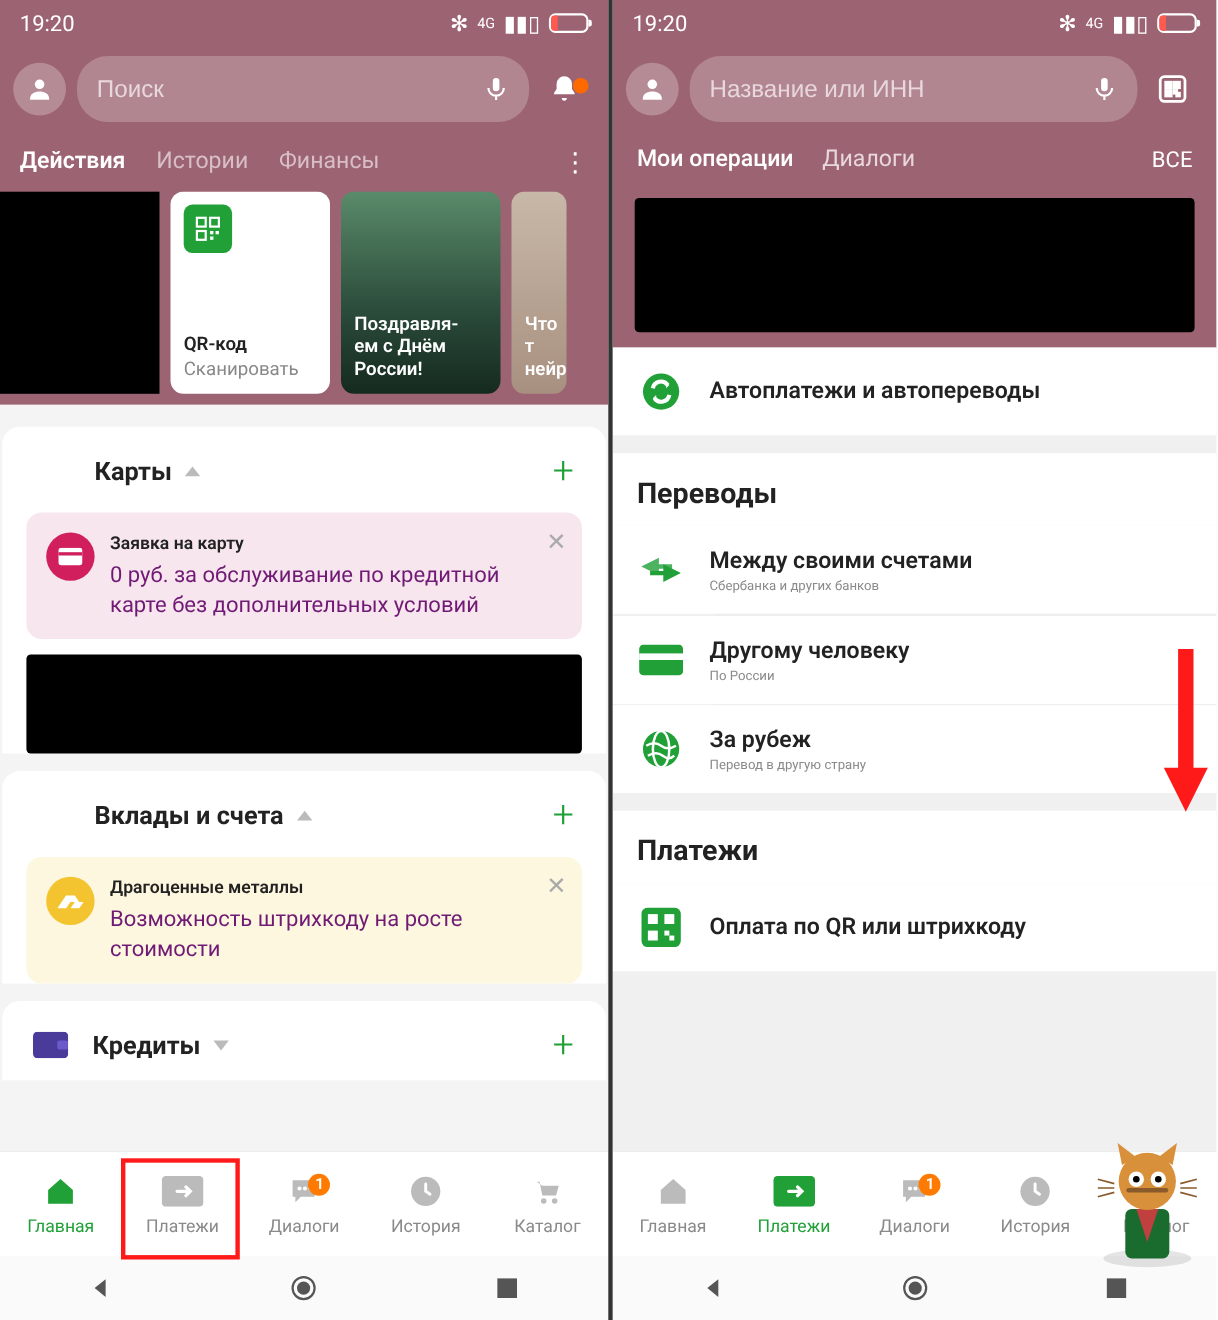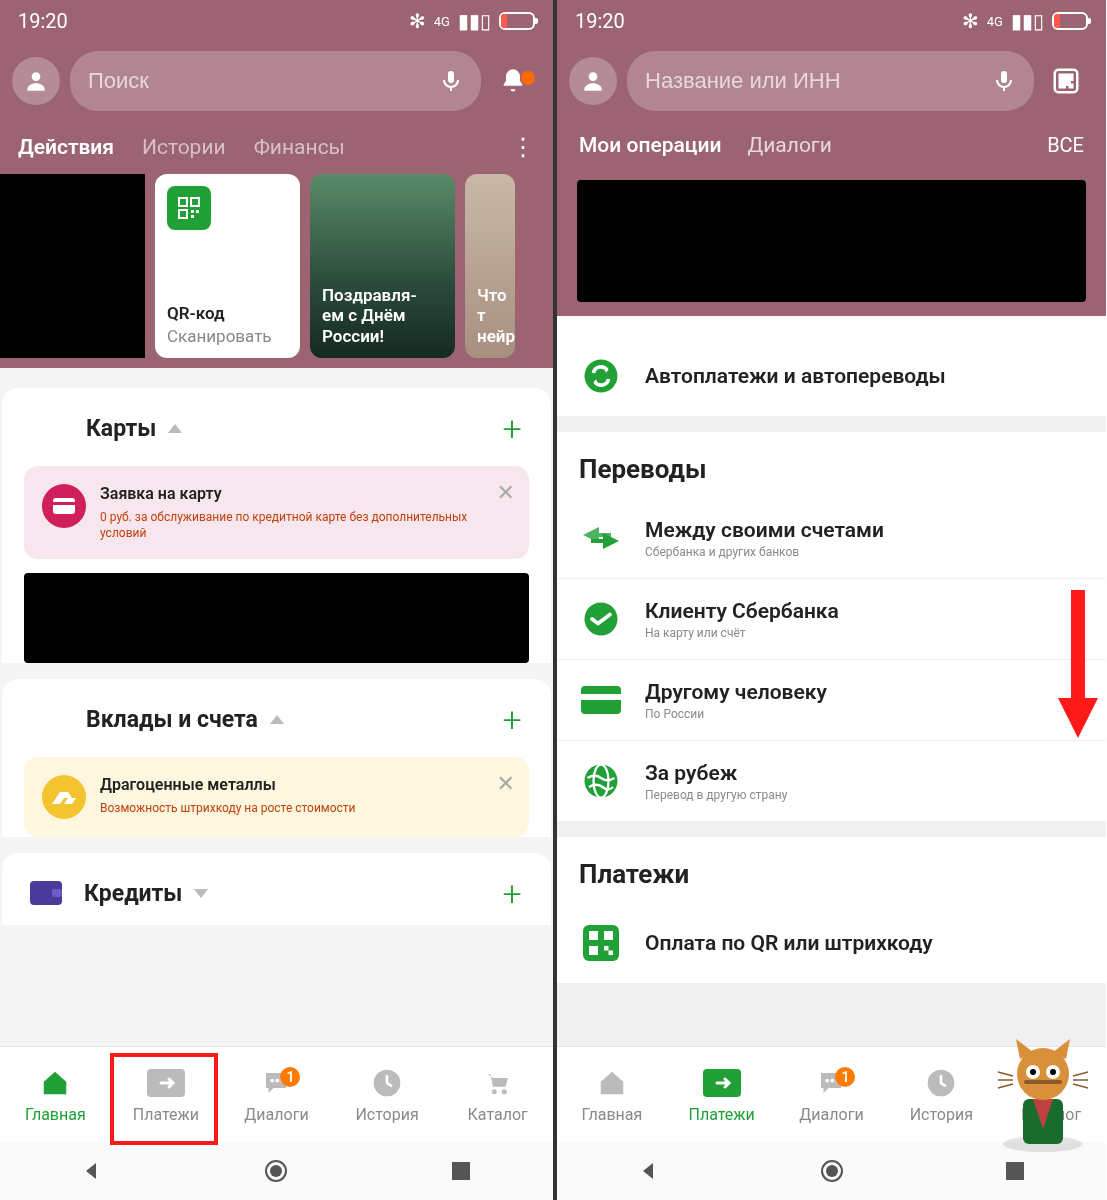--- a/index.html
+++ b/index.html
@@ -40,38 +40,38 @@
   .arrow-up { width: 0; height: 0; border-left: 7px solid transparent; border-right: 7px solid transparent; border-bottom: 9px solid #bbb; }
   .arrow-down { width: 0; height: 0; border-left: 7px solid transparent; border-right: 7px solid transparent; border-top: 9px solid #bbb; }
   .plus { color: #21a038; font-size: 34px; font-weight: 300; width: 30px; text-align: center; }
   .promo { margin: 0 22px 14px 22px; border-radius: 14px; padding: 18px 50px 18px 18px; position: relative; display: flex; gap: 14px; }
   .promo.pink { background: #f7e6ed; }
   .promo.yellow { background: #fcf7de; }
   .promo-icon { width: 44px; height: 44px; border-radius: 50%; flex-shrink: 0; display: flex; align-items: center; justify-content: center; }
   .promo-icon.red { background: #d01f5c; }
   .promo-icon.yel { background: #f4c430; }
   .promo-title { font-size: 16px; font-weight: 600; color: #222; margin-bottom: 6px; }
-  .promo-text { font-size: 12px; color: #c2410c; line-height: 1.35; }
+  .promo-text { font-size: 20px; color: #701a75; line-height: 1.35; }
   .promo-close { position: absolute; top: 14px; right: 14px; color: #aaa; font-size: 22px; cursor: pointer; }
   .black-block { margin: 0 22px 0 22px; height: 90px; background: #000; border-radius: 4px; }
   .bottom-nav { height: 96px; background: #fff; border-top: 1px solid #e5e5e5; display: flex; justify-content: space-around; align-items: center; flex-shrink: 0; padding: 6px 0; }
   .nav-item { display: flex; flex-direction: column; align-items: center; gap: 4px; font-size: 16px; color: #8a8a8a; cursor: pointer; width: 100px; position: relative; }
   .nav-item.active { color: #21a038; }
   .nav-icon { width: 40px; height: 36px; display: flex; align-items: center; justify-content: center; }
   .nav-badge { position: absolute; top: 2px; right: 26px; background: #ff7a00; color: #fff; border-radius: 10px; min-width: 20px; height: 20px; font-size: 14px; display: flex; align-items: center; justify-content: center; font-weight:600; }
   .highlight-box { position: absolute; border: 4px solid #ff1a1a; pointer-events: none; }
   .sys-nav { height: 58px; background: #fafafa; display: flex; justify-content: space-around; align-items: center; flex-shrink: 0; }
   .sys-btn { width: 40px; height: 40px; display:flex; align-items:center; justify-content:center; }
   
   .ops-row { height: 50px; display: flex; align-items: center; padding: 0 22px; gap: 26px; font-size: 21px; }
   .ops-tab { color: #e8d7dc; }
   .ops-tab.active { color: #fff; font-weight: 500; }
   .ops-all { margin-left: auto; color: #fff; font-size: 20px; }
   .ops-black { margin: 10px 20px 0 20px; height: 122px; background: #000; border-radius: 4px; }
-  .body2 { background: #f0f0f0; flex: 1; overflow: hidden; margin-top: 20px; }
+  .body2 { background: #f0f0f0; flex: 1; overflow: hidden; }
   .list-row { display: flex; align-items: center; padding: 18px 22px; gap: 22px; background: #fff; cursor: pointer; }
   .list-sep { border-top: 1px solid #eee; margin-left: 92px; }
   .li-icon { width: 44px; height: 44px; flex-shrink: 0; display: flex; align-items: center; justify-content: center; }
   .li-title { font-size: 21px; font-weight: 600; color: #222; }
   .li-sub { font-size: 12px; color: #8a8a8a; margin-top: 3px; }
   .sec-header { font-size: 26px; font-weight: 700; color: #222; padding: 22px 22px 14px 22px; background: #fff; }
   .gap { height: 16px; background: #f0f0f0; }
   .red-arrow { position: absolute; right: 6px; top: 590px; pointer-events: none; }
   .cat { position: absolute; right: 8px; bottom: 46px; width: 110px; height: 120px; pointer-events: none; }
 </style>
@@ -353,32 +353,20 @@
             <path d="M2 12 L18 4 L18 10 L30 10 L30 14 L18 14 L18 20 Z" opacity="0.8"></path>
             <path d="M38 18 L22 26 L22 20 L10 20 L10 16 L22 16 L22 10 Z"></path>
           </svg>
         </div>
       <div>
           <div class="li-title">Между своими счетами</div>
           <div class="li-sub">Сбербанка и других банков</div>
         </div>
     </div>
     <div class="list-sep"></div>
-    <div class="list-row">
-      <div class="li-icon">
-          <svg width="36" height="36" viewBox="0 0 24 24">
-            <circle cx="12" cy="12" r="11" fill="#21a038"></circle>
-            <path d="M6 12l4 3 8-6" stroke="#fff" stroke-width="2.5" fill="none" stroke-linecap="round"></path>
-          </svg>
-        </div>
-      <div>
-          <div class="li-title">Клиенту Сбербанка</div>
-          <div class="li-sub">На карту или счёт</div>
-        </div>
-    </div>
     <div class="list-sep"></div>
     <div class="list-row">
       <div class="li-icon">
           <svg width="40" height="28" viewBox="0 0 40 28" fill="#21a038">
             <rect width="40" height="28" rx="4"></rect>
             <rect y="8" width="40" height="6" fill="#fff"></rect>
           </svg>
         </div>
       <div>
           <div class="li-title">Другому человеку</div>

